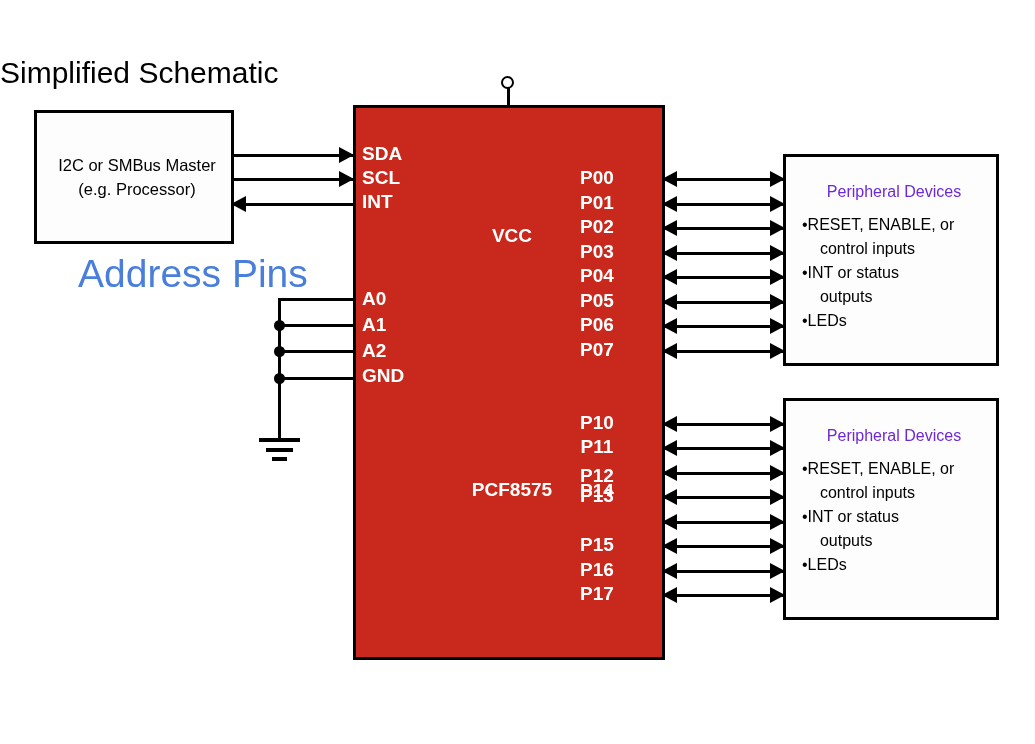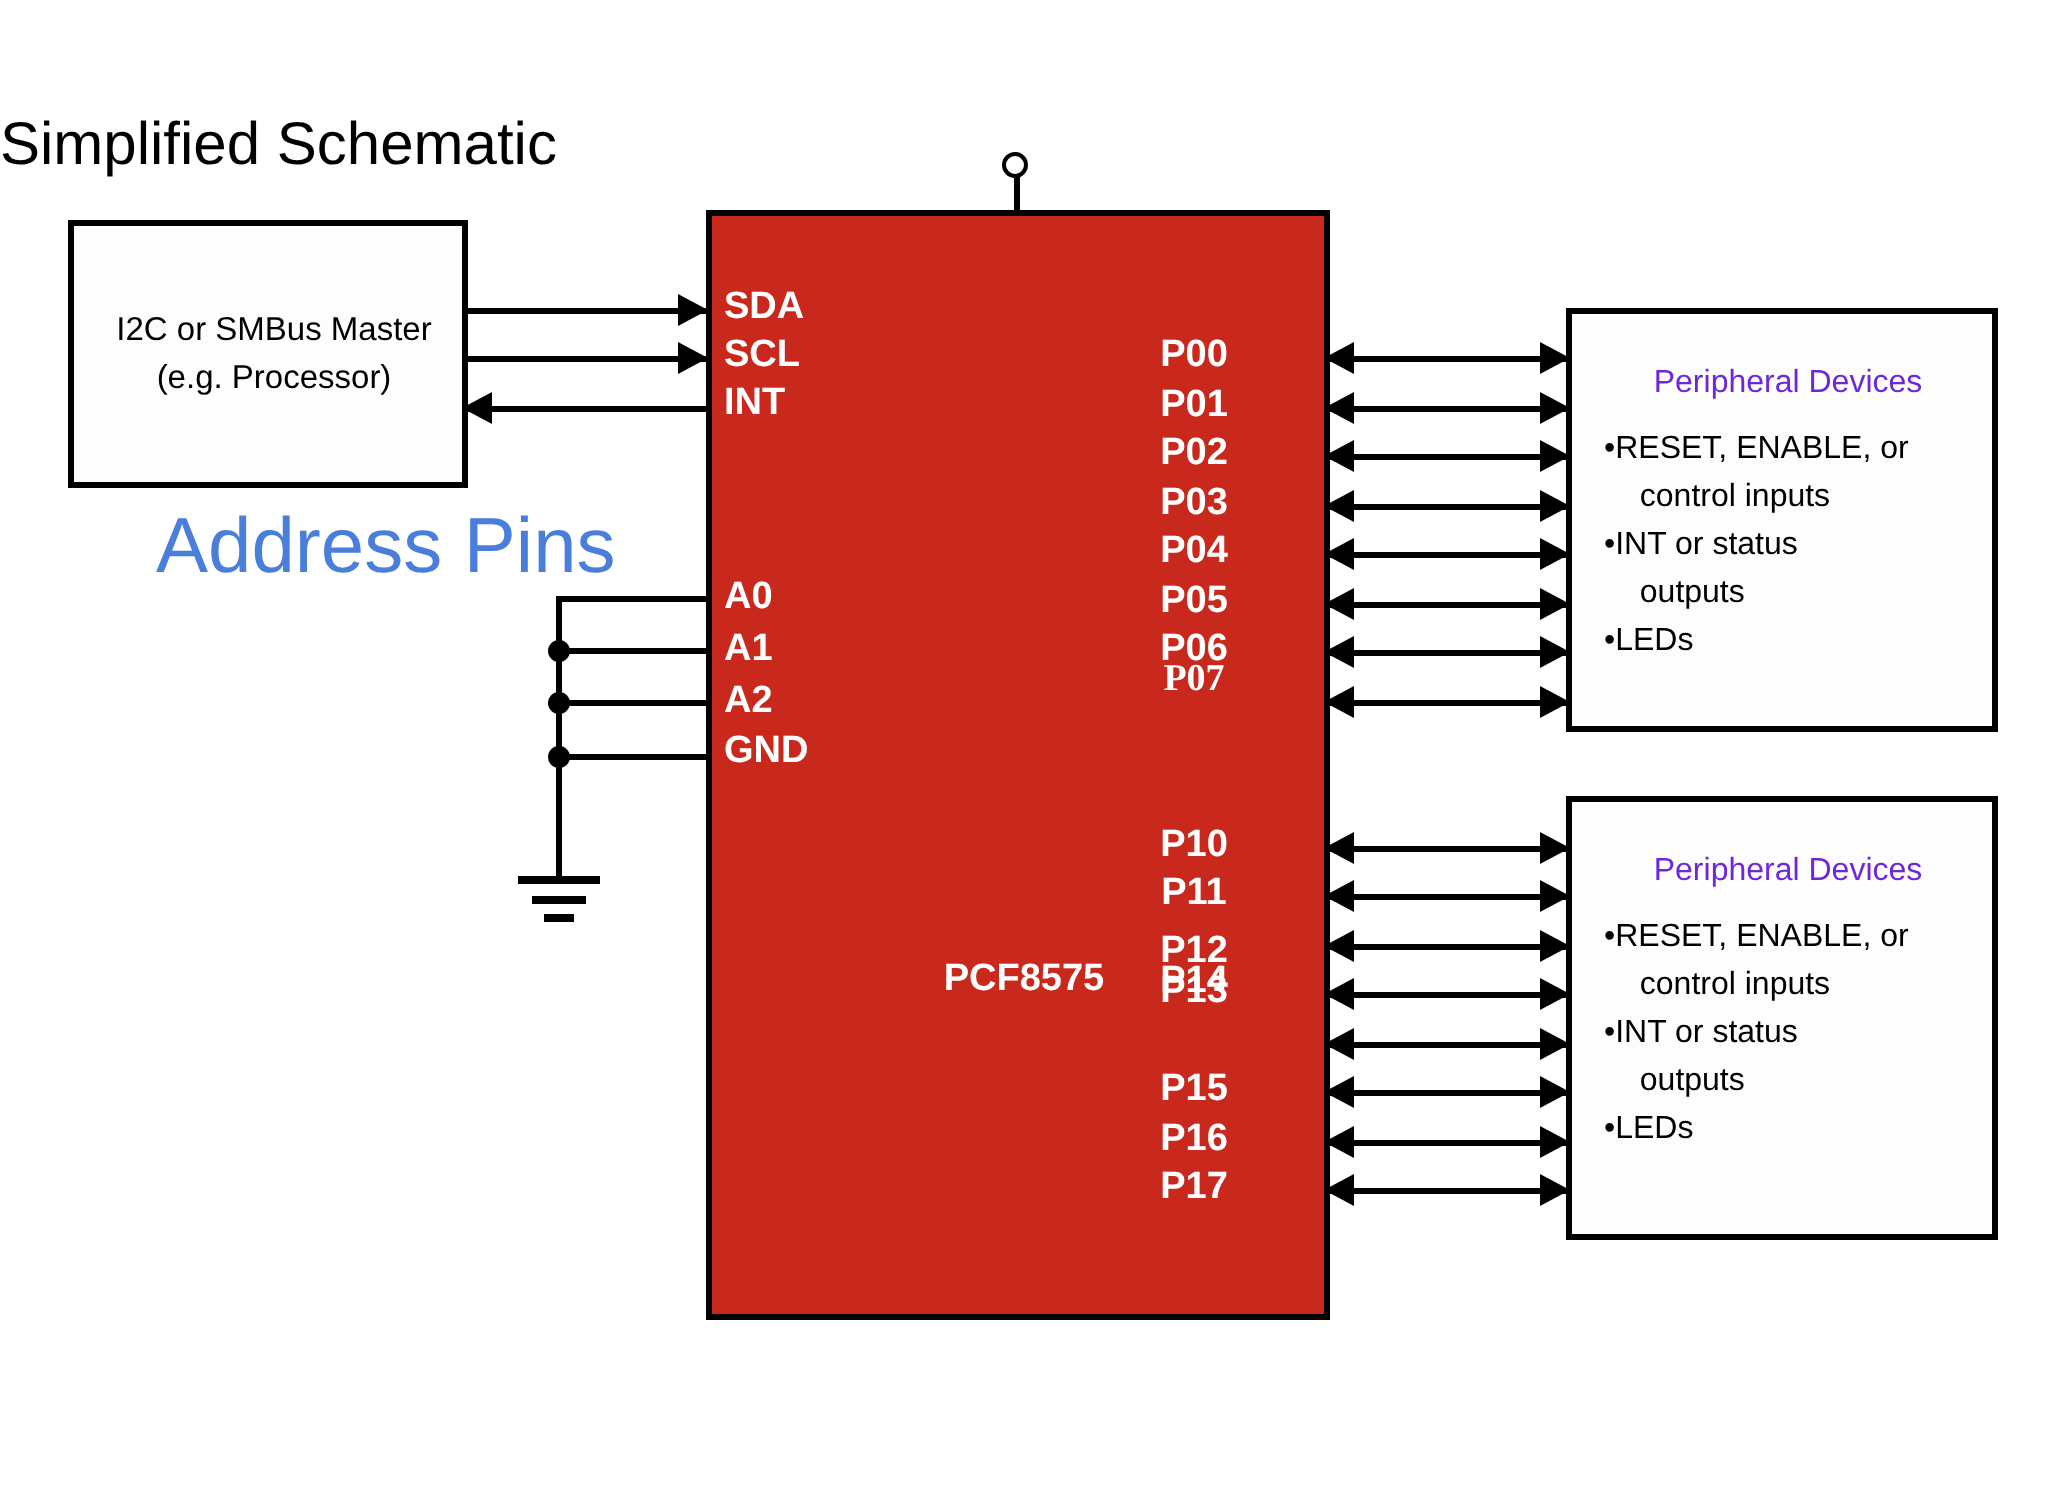--- a/index.html
+++ b/index.html
@@ -219,40 +219,41 @@
   <div id="title">Simplified Schematic</div>
 
   <div class="box" id="master-box">
     <div id="master-label">
       <span>I2C or SMBus Master</span>
       <span class="l2">(e.g. Processor)</span>
     </div>
   </div>
 
   <div id="chip">
+    <div id="vcc-label">VCC</div>
     <div id="chip-name">PCF8575</div>
   </div>
 
   <div class="pin-left" style="top:143px">SDA</div>
   <div class="pin-left" style="top:167px">SCL</div>
   <div class="pin-left" style="top:191px">INT</div>
 
   <div class="pin-left" style="top:288px">A0</div>
   <div class="pin-left" style="top:314px">A1</div>
   <div class="pin-left" style="top:340px">A2</div>
   <div class="pin-left" style="top:365px">GND</div>
 
   <div class="pin-right" style="top:167px; left:537px;">P00</div>
   <div class="pin-right" style="top:192px; left:537px;">P01</div>
   <div class="pin-right" style="top:216px; left:537px;">P02</div>
   <div class="pin-right" style="top:241px; left:537px;">P03</div>
   <div class="pin-right" style="top:265px; left:537px;">P04</div>
   <div class="pin-right" style="top:290px; left:537px;">P05</div>
   <div class="pin-right" style="top:314px; left:537px;">P06</div>
-  <div class="pin-right" style="top:329px; left:537px;font-family:Liberation Serif, serif;">P07</div>
+  <div class="pin-right" style="top:339px; left:537px;">P07</div>
 
   <div class="pin-right" style="top:412px; left:537px;">P10</div>
   <div class="pin-right" style="top:436px; left:537px;">P11</div>
   <div class="pin-right" style="top:465px; left:537px;">P12</div>
   <div class="pin-right" style="top:485px; left:537px;">P13</div>
   <div class="pin-right" style="top:480px; left:537px;">P14</div>
   <div class="pin-right" style="top:534px; left:537px;">P15</div>
   <div class="pin-right" style="top:559px; left:537px;">P16</div>
   <div class="pin-right" style="top:583px; left:537px;">P17</div>
 

